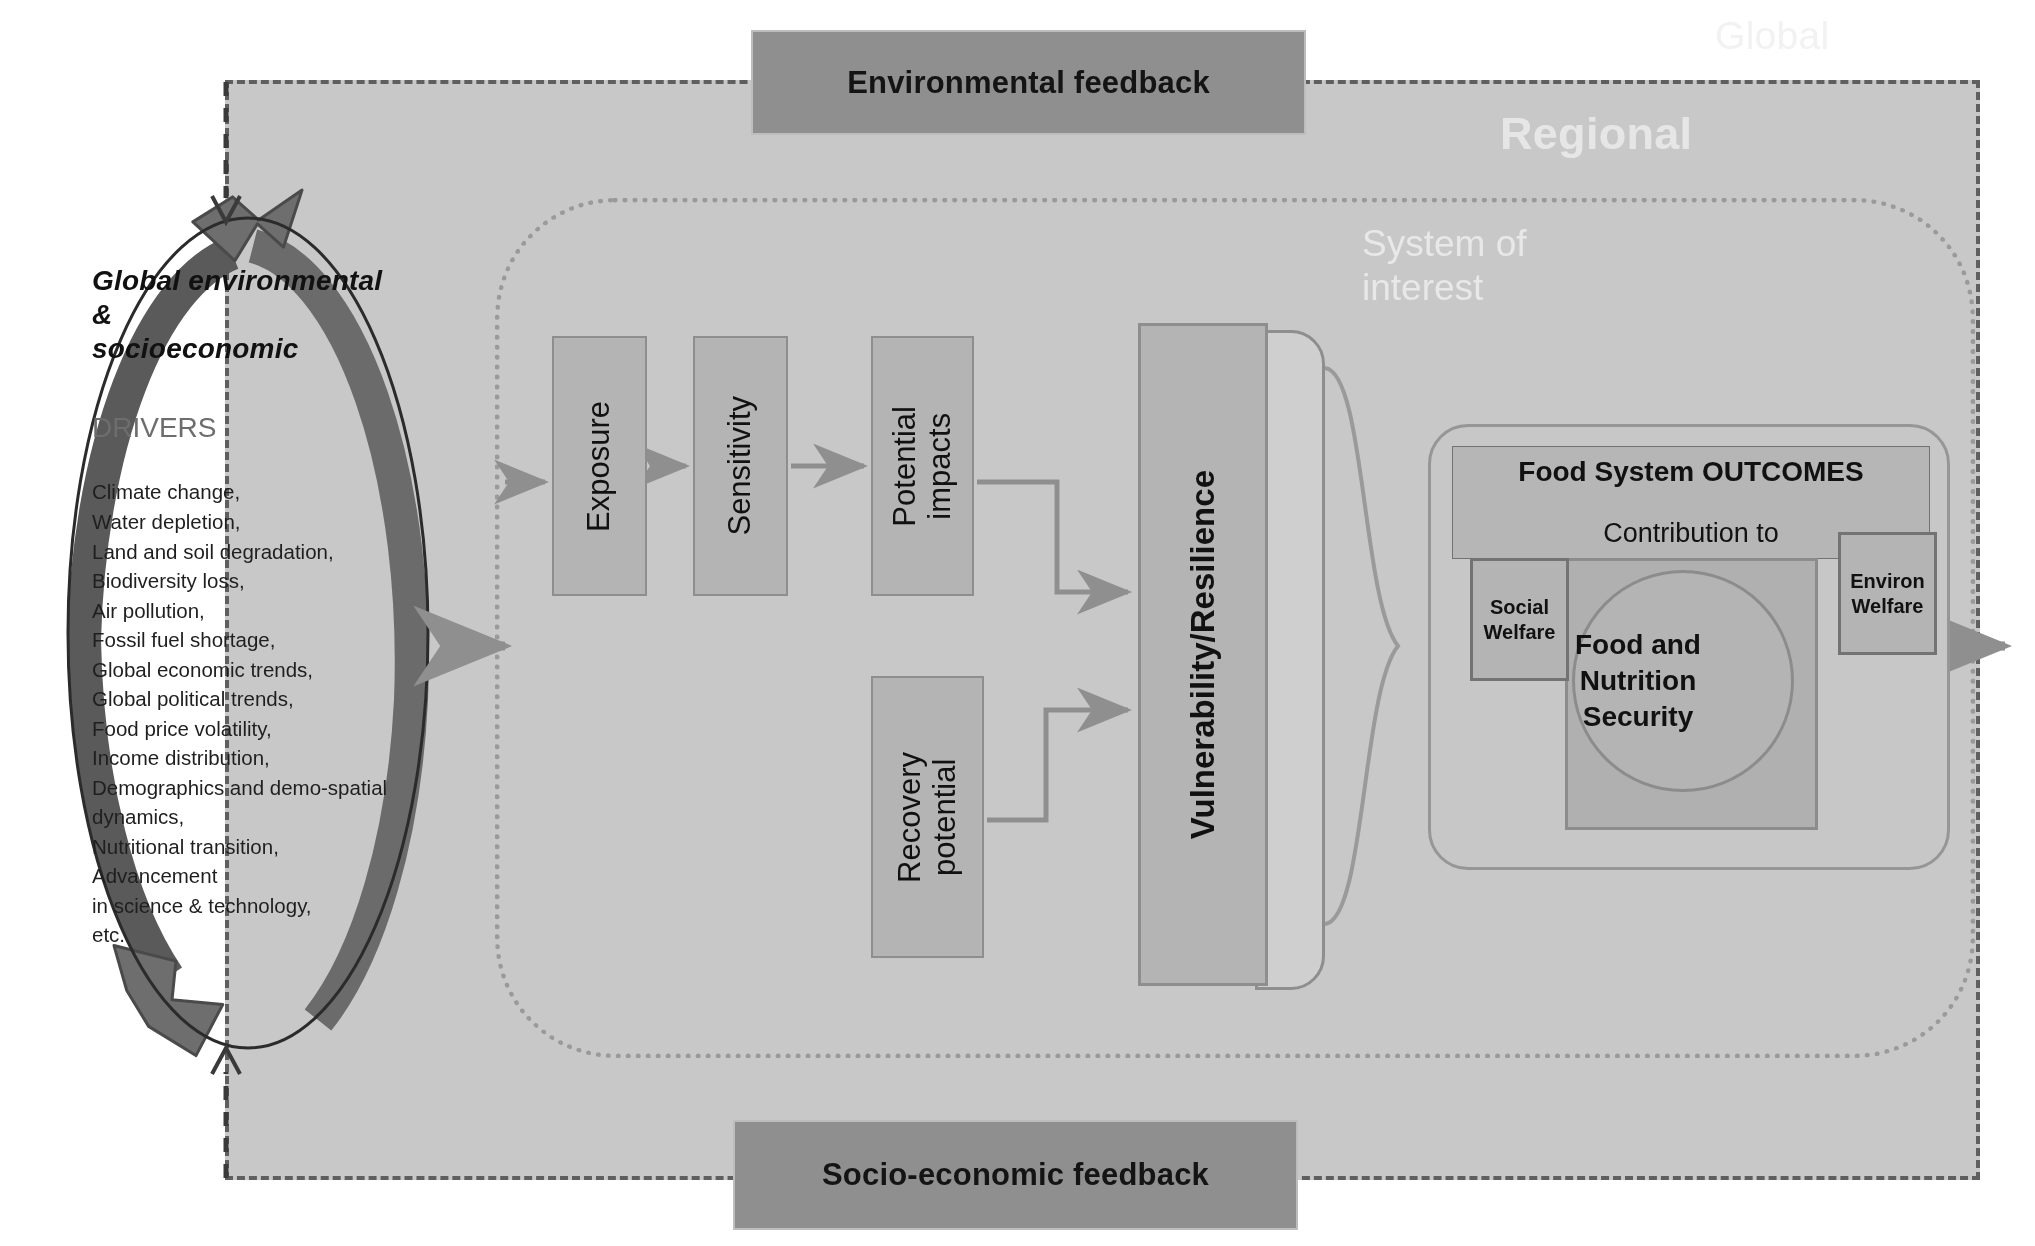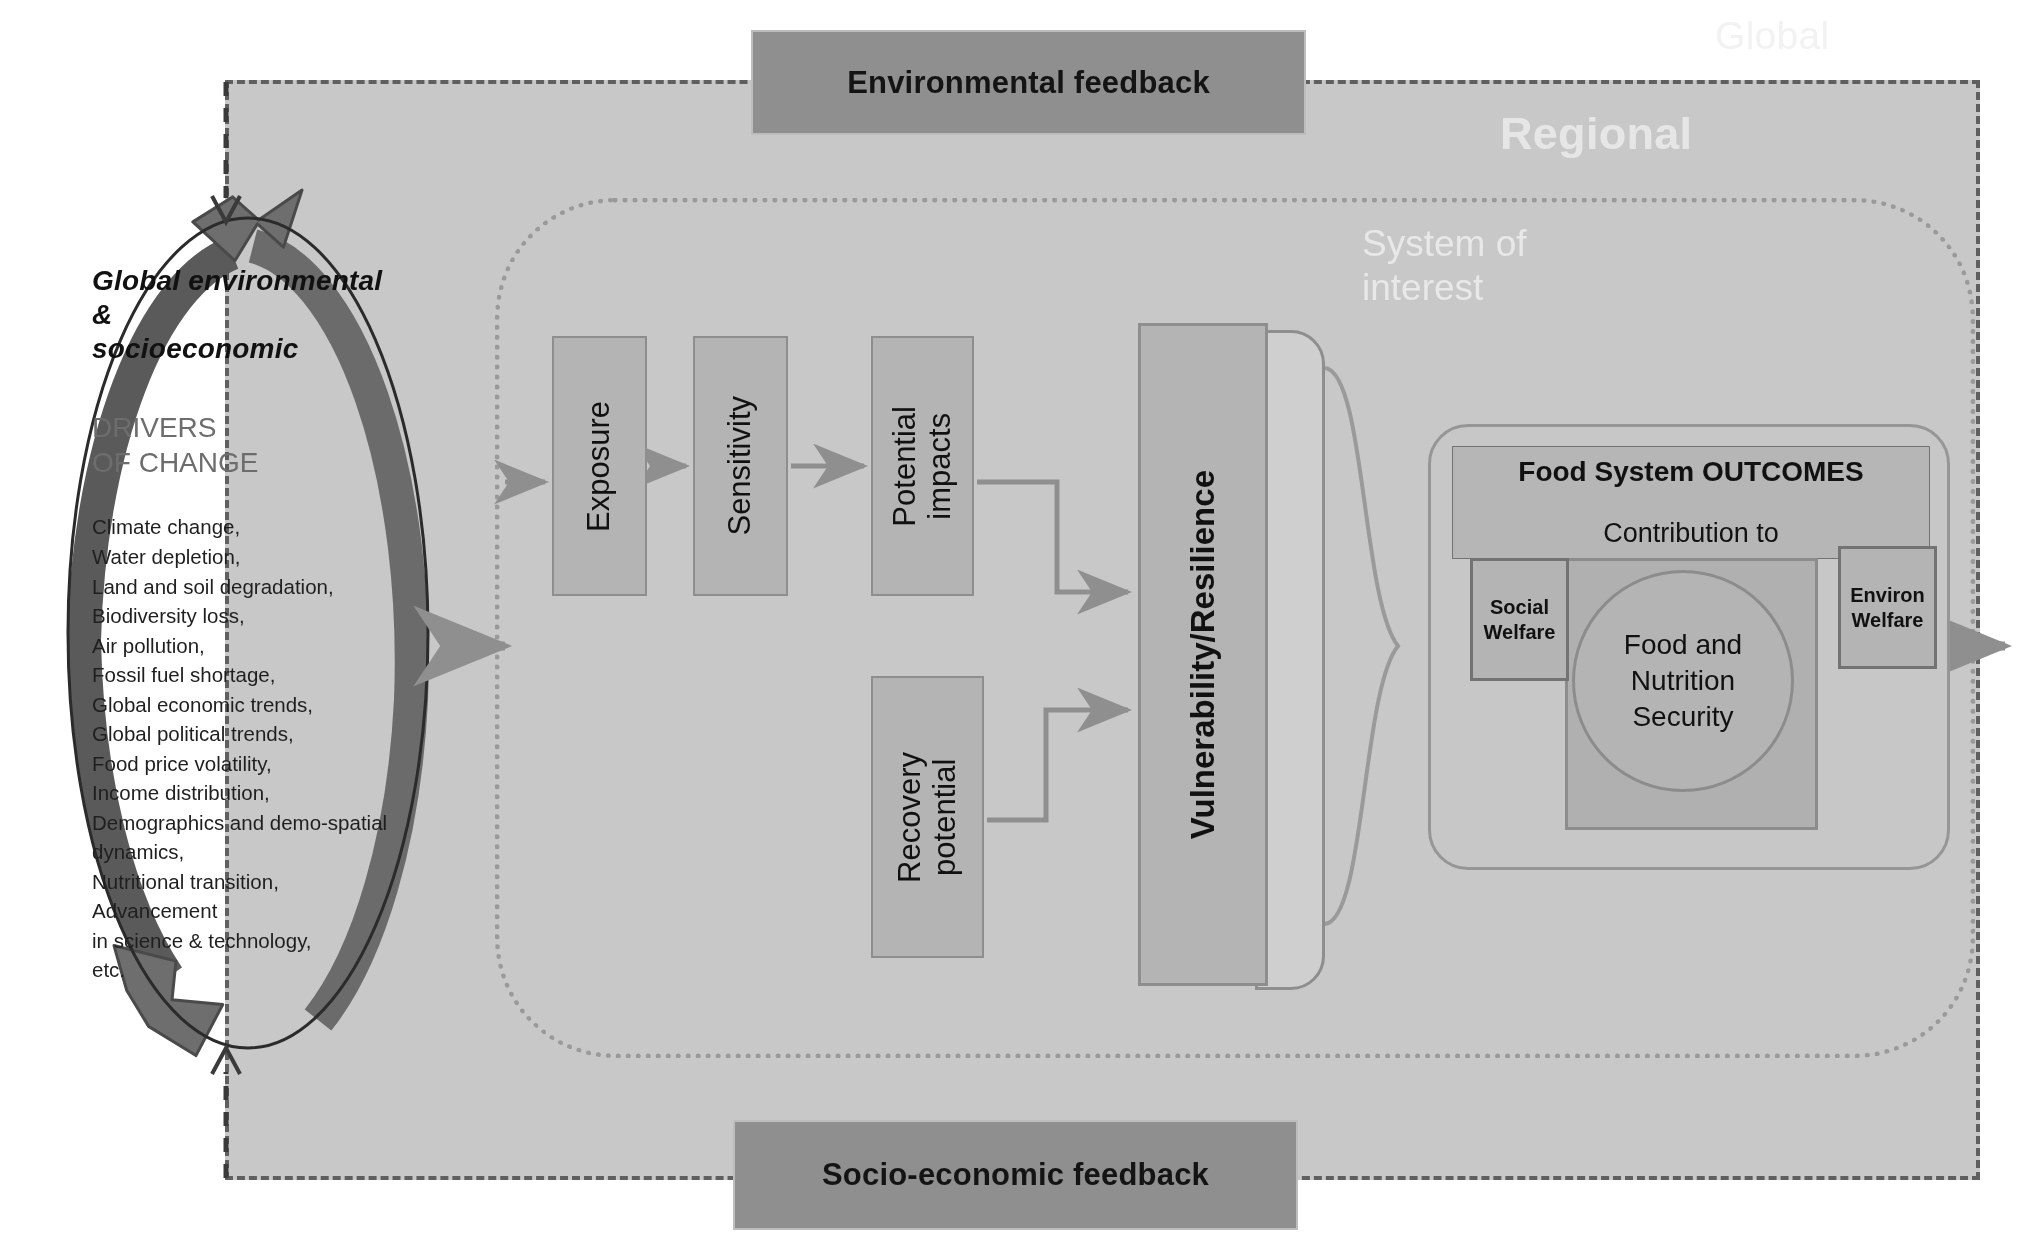--- a/index.html
+++ b/index.html
@@ -97,30 +97,30 @@
   }
   .out-h1{font-size:28px;font-weight:bold;color:#111;line-height:1.22;}
   .out-h2{font-size:27px;font-weight:400;color:#111;line-height:1.22;margin-top:28px;}
   .out-center{
     left:1565px;top:558px;width:253px;height:272px;
     background:#b0b0b0;border:3px solid #8c8c8c;box-sizing:border-box;
   }
   .out-circle{
     left:1572px;top:570px;width:222px;height:222px;
     background:#b4b4b4;border:3px solid #8c8c8c;border-radius:50%;
-    box-sizing:border-box;display:flex;align-items:center;justify-content:center;
+    box-sizing:border-box;display:flex;align-items:center;font-weight:bold;
   }
   .out-circle span{font-size:28px;color:#111;text-align:center;line-height:1.28;}
   .out-side{
     background:#b4b4b4;border:3px solid #737373;box-sizing:border-box;
     display:flex;align-items:center;justify-content:center;
     font-size:20px;font-weight:bold;color:#111;text-align:center;line-height:1.25;
   }
   .out-social{left:1470px;top:558px;width:99px;height:123px;}
-  .out-environ{left:1838px;top:546px;width:99px;height:123px;}
+  .out-environ{left:1838px;top:532px;width:99px;height:123px;}
 </style>
 </head>
 <body>
 
 <div id="stage">
 
   <div class="abs regional-frame"></div>
 
   <div class="abs label-global">Global</div>
   <div class="abs label-regional">Regional</div>
@@ -181,21 +181,20 @@
   <div class="abs feedback fb-env">Environmental feedback</div>
   <div class="abs feedback fb-socio">Socio-economic feedback</div>
 
   <div class="abs oval-inner">
     <div class="oval-title">
       <div>Global  environmental  &amp;</div>
       <div>socioeconomic</div>
     </div>
     <div class="oval-drivers">
       <div>DRIVERS</div>
-      <div>OF CHANGE</div>
     </div>
     <div class="oval-list" id="drivers-list">
         <div>Climate change,</div>
         <div>Water depletion,</div>
         <div>Land and soil degradation,</div>
         <div>Biodiversity  loss,</div>
         <div>Air pollution,</div>
         <div>Fossil fuel shortage,</div>
         <div>Global economic  trends,</div>
         <div>Global political  trends,</div>

